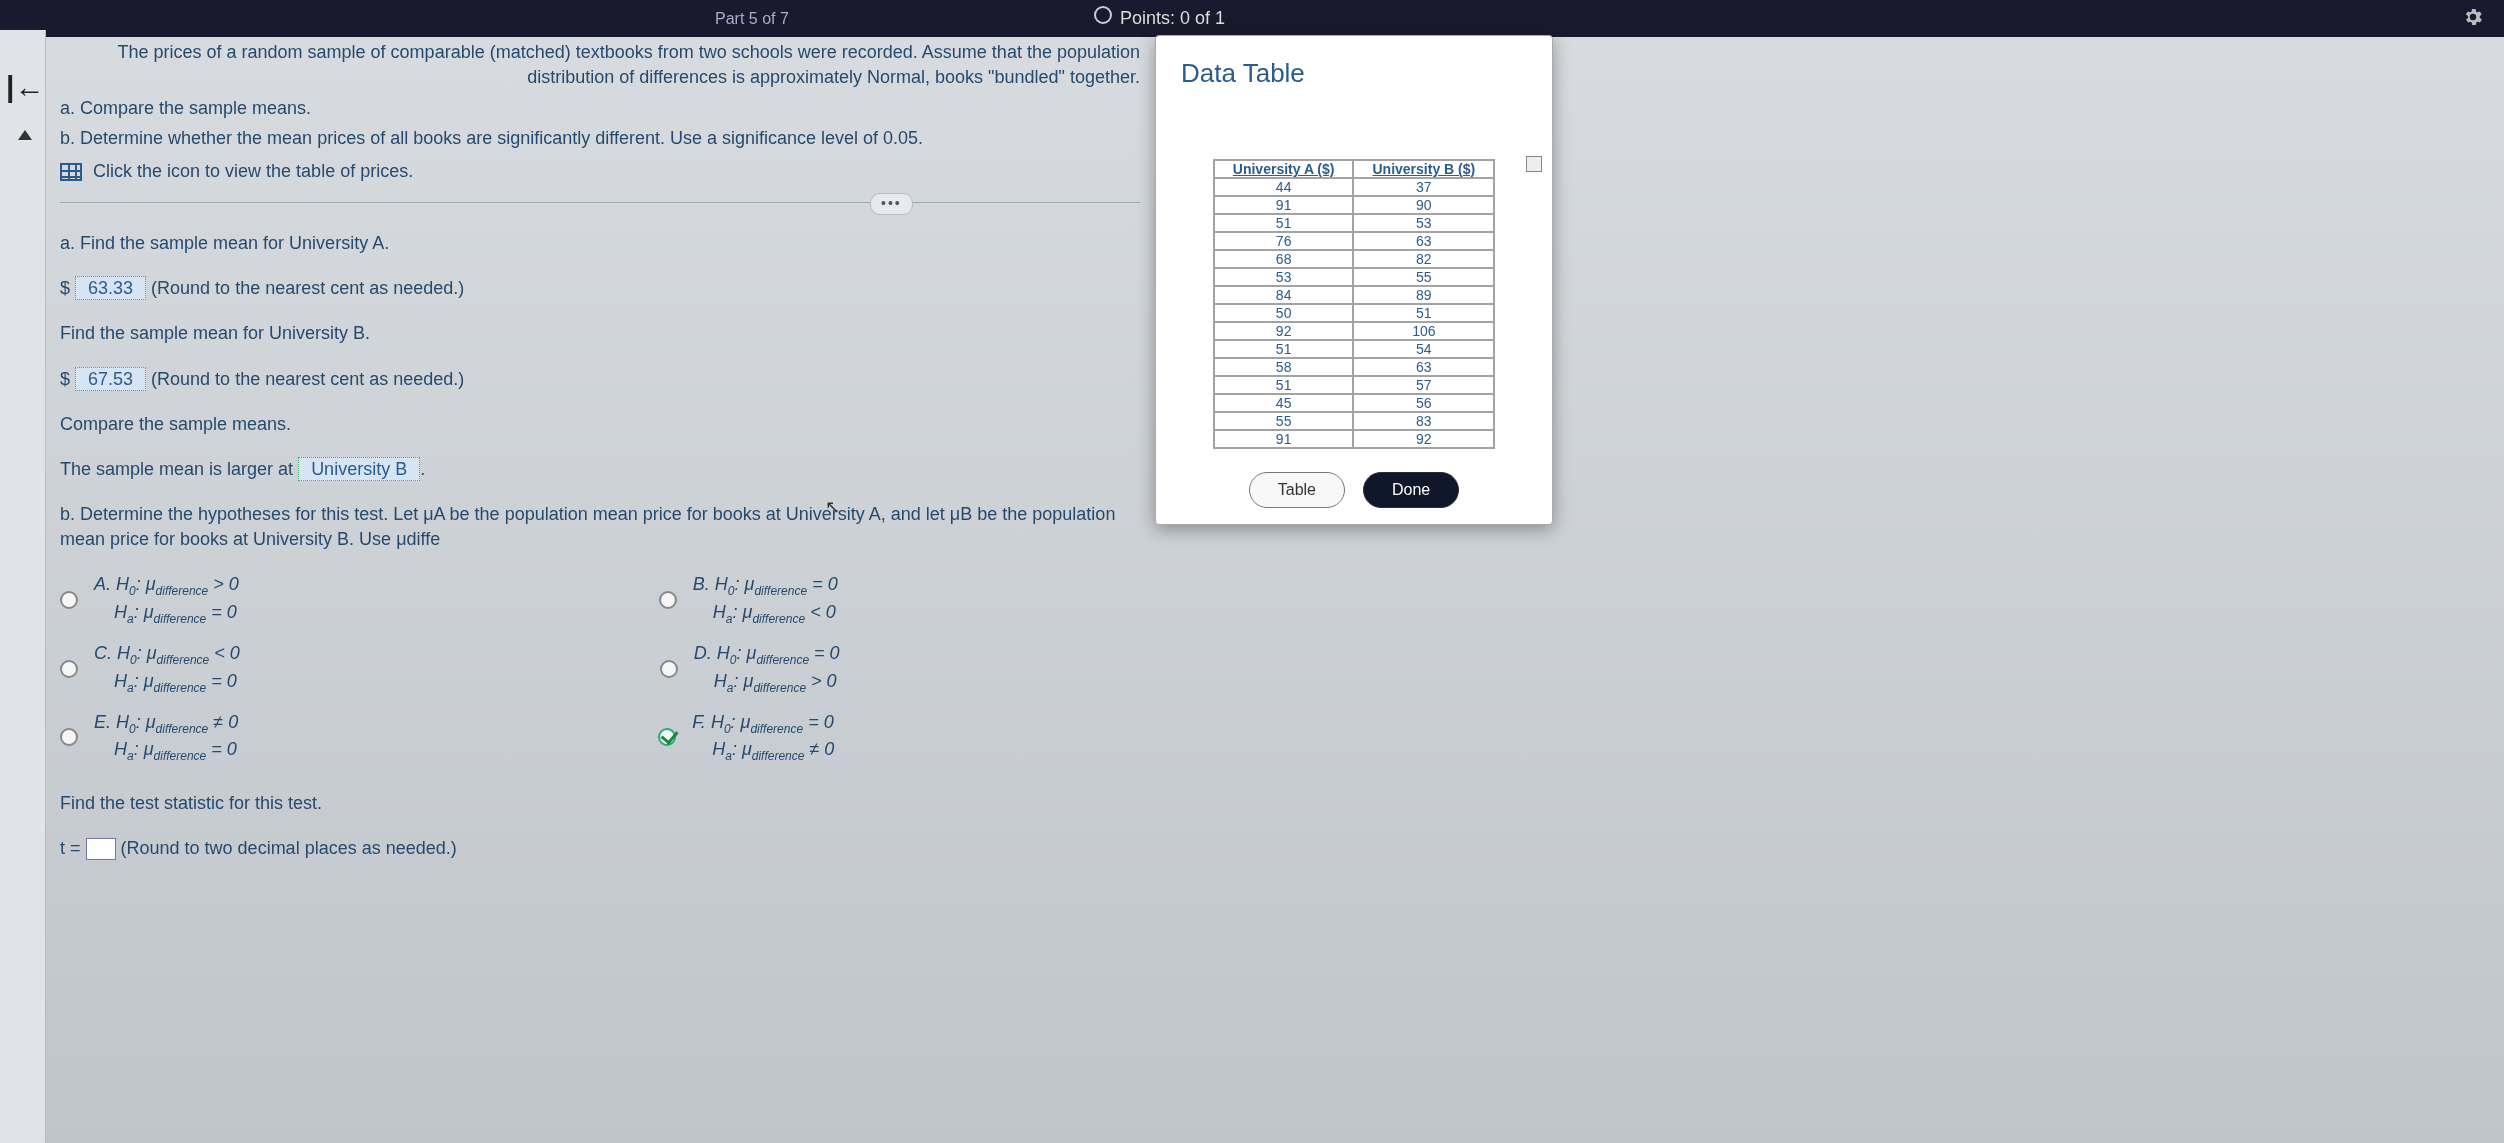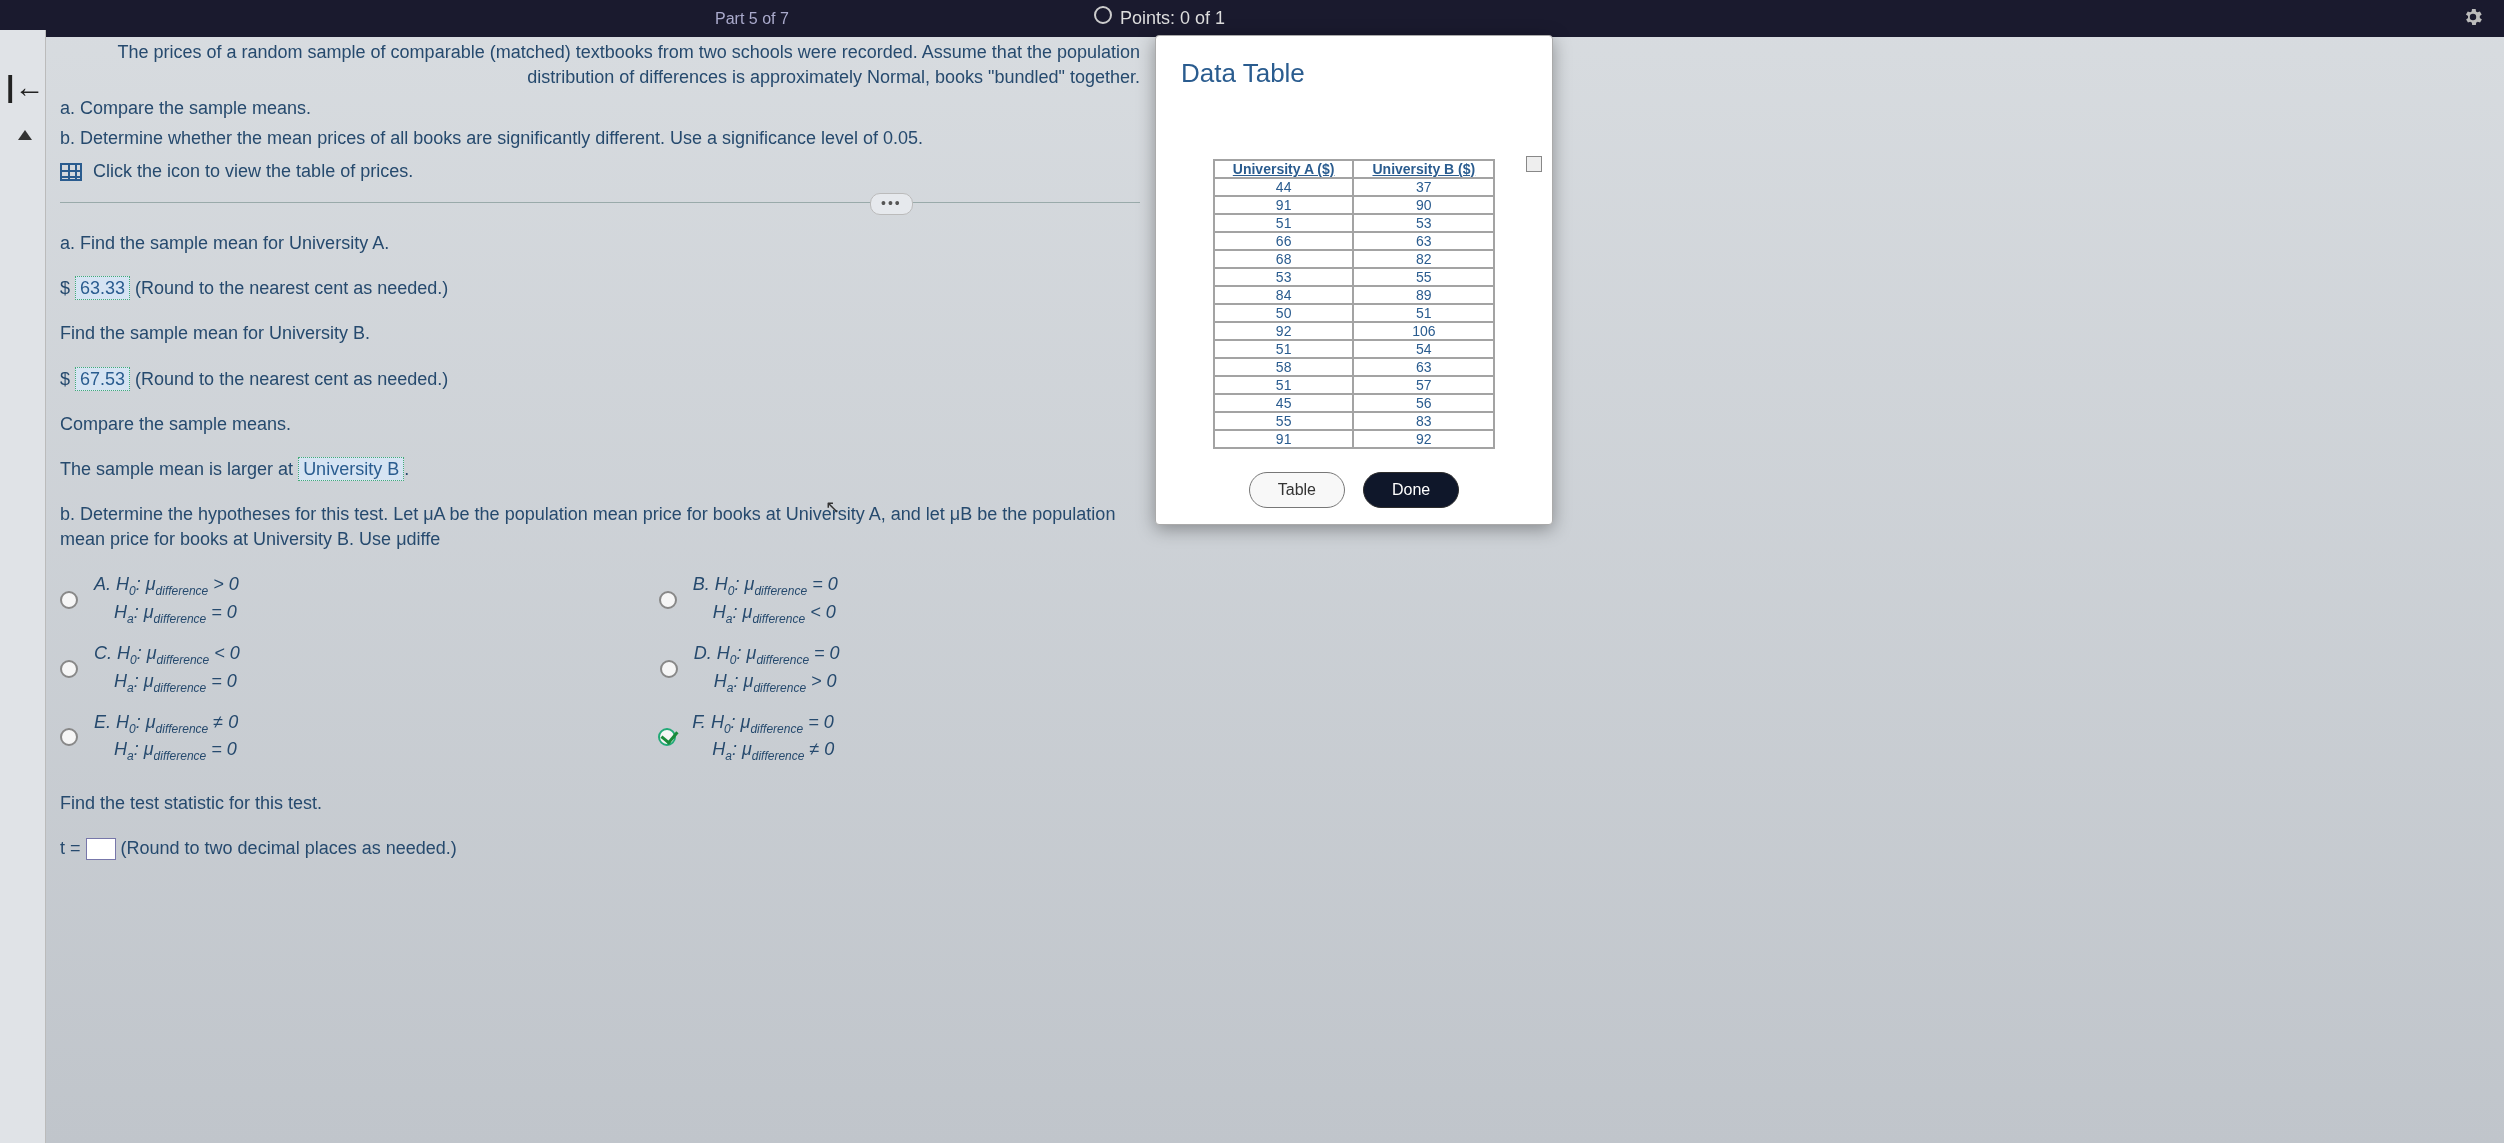--- a/index.html
+++ b/index.html
@@ -73,21 +73,21 @@
   position: absolute; left: 810px; top: -10px;
   background: #e6e9ed; border: 1px solid #bbb;
   border-radius: 10px; padding: 0 10px; font-size: 14px; color: #555;
   letter-spacing: 2px;
 }
 .answer-block { margin-top: 24px; }
 .answer-block .line { margin-bottom: 20px; color: #264a6e; }
 .filled {
   background: #d6e4f3;
   border: 1px dotted #4a7;
-  padding: 1px 4px;
+  padding: 1px 12px;
   color: #2a5c8f;
 }
 .hyp-row { display: flex; gap: 420px; margin-top: 14px; }
 .hyp-opt { display: flex; gap: 16px; align-items: center; font-style: italic; }
 .radio {
   width: 18px; height: 18px; border: 2px solid #888; border-radius: 50%;
   background: #f6f6f6; flex-shrink: 0;
 }
 .radio.sel { border-color: #2a7; }
 .radio.sel::after {
@@ -278,21 +278,21 @@
         </tr>
         <tr>
           <td>91</td>
           <td>90</td>
         </tr>
         <tr>
           <td>51</td>
           <td>53</td>
         </tr>
         <tr>
-          <td>66</td>
+          <td>76</td>
           <td>63</td>
         </tr>
         <tr>
           <td>68</td>
           <td>82</td>
         </tr>
         <tr>
           <td>53</td>
           <td>55</td>
         </tr>

